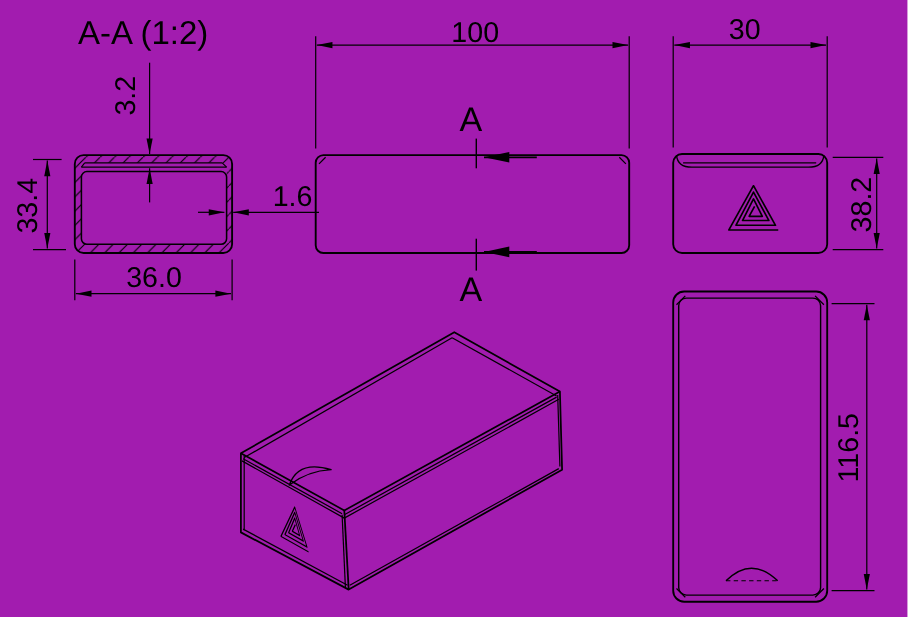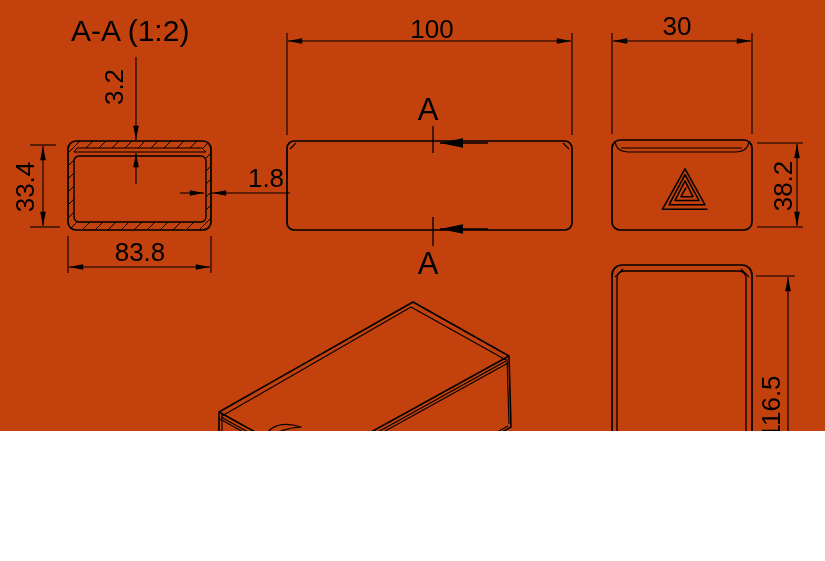--- a/index.html
+++ b/index.html
@@ -1,16 +1,16 @@
 <!DOCTYPE html>
 <html><head>
 <meta charset="utf-8">
 <style>
   html,body{margin:0;padding:0;background:#fff;}
-  #page{position:relative;width:825px;height:431px;background:#c2410c;overflow:hidden;
+  #page{position:relative;width:825px;height:561px;background:#a21caf;overflow:hidden;
         font-family:"Liberation Sans",sans-serif;color:#000;}
   #drawing-svg{position:absolute;left:0;top:0;}
   .dim{position:absolute;transform:translate(-50%,-50%);font-size:26px;line-height:1;
        white-space:nowrap;color:#000;}
   .dim.vert{transform:translate(-50%,-50%) rotate(-90deg);}
   .label-a{font-size:31px;}
   .view-title{position:absolute;left:71px;top:14px;font-size:30px;line-height:1.1;white-space:nowrap;}
 </style>
 </head>
 <body>
@@ -117,23 +117,23 @@
       <use href="#logo-tri" transform="matrix(0.279,0.157,0,0.40,254,450)" stroke-width="3.2"></use>
     </g>
   </svg>
 
   <div class="view-title">A-A (1:2)</div>
 
   <div class="dim vert" style="left:114px;top:87px">3.2</div>
 
   <div class="dim vert" style="left:25px;top:187px">33.4</div>
 
-  <div class="dim" style="left:140px;top:252px">83.8</div>
+  <div class="dim" style="left:140px;top:252px">36.0</div>
 
-  <div class="dim" style="left:266px;top:178px">1.8</div>
+  <div class="dim" style="left:266px;top:178px">1.6</div>
 
   <div class="dim" style="left:432px;top:29px">100</div>
 
   <div class="dim label-a" style="left:428px;top:109px">A</div>
 
   <div class="dim label-a" style="left:428px;top:263px">A</div>
 
   <div class="dim" style="left:677px;top:26px">30</div>
 
   <div class="dim vert" style="left:783px;top:186px">38.2</div>

